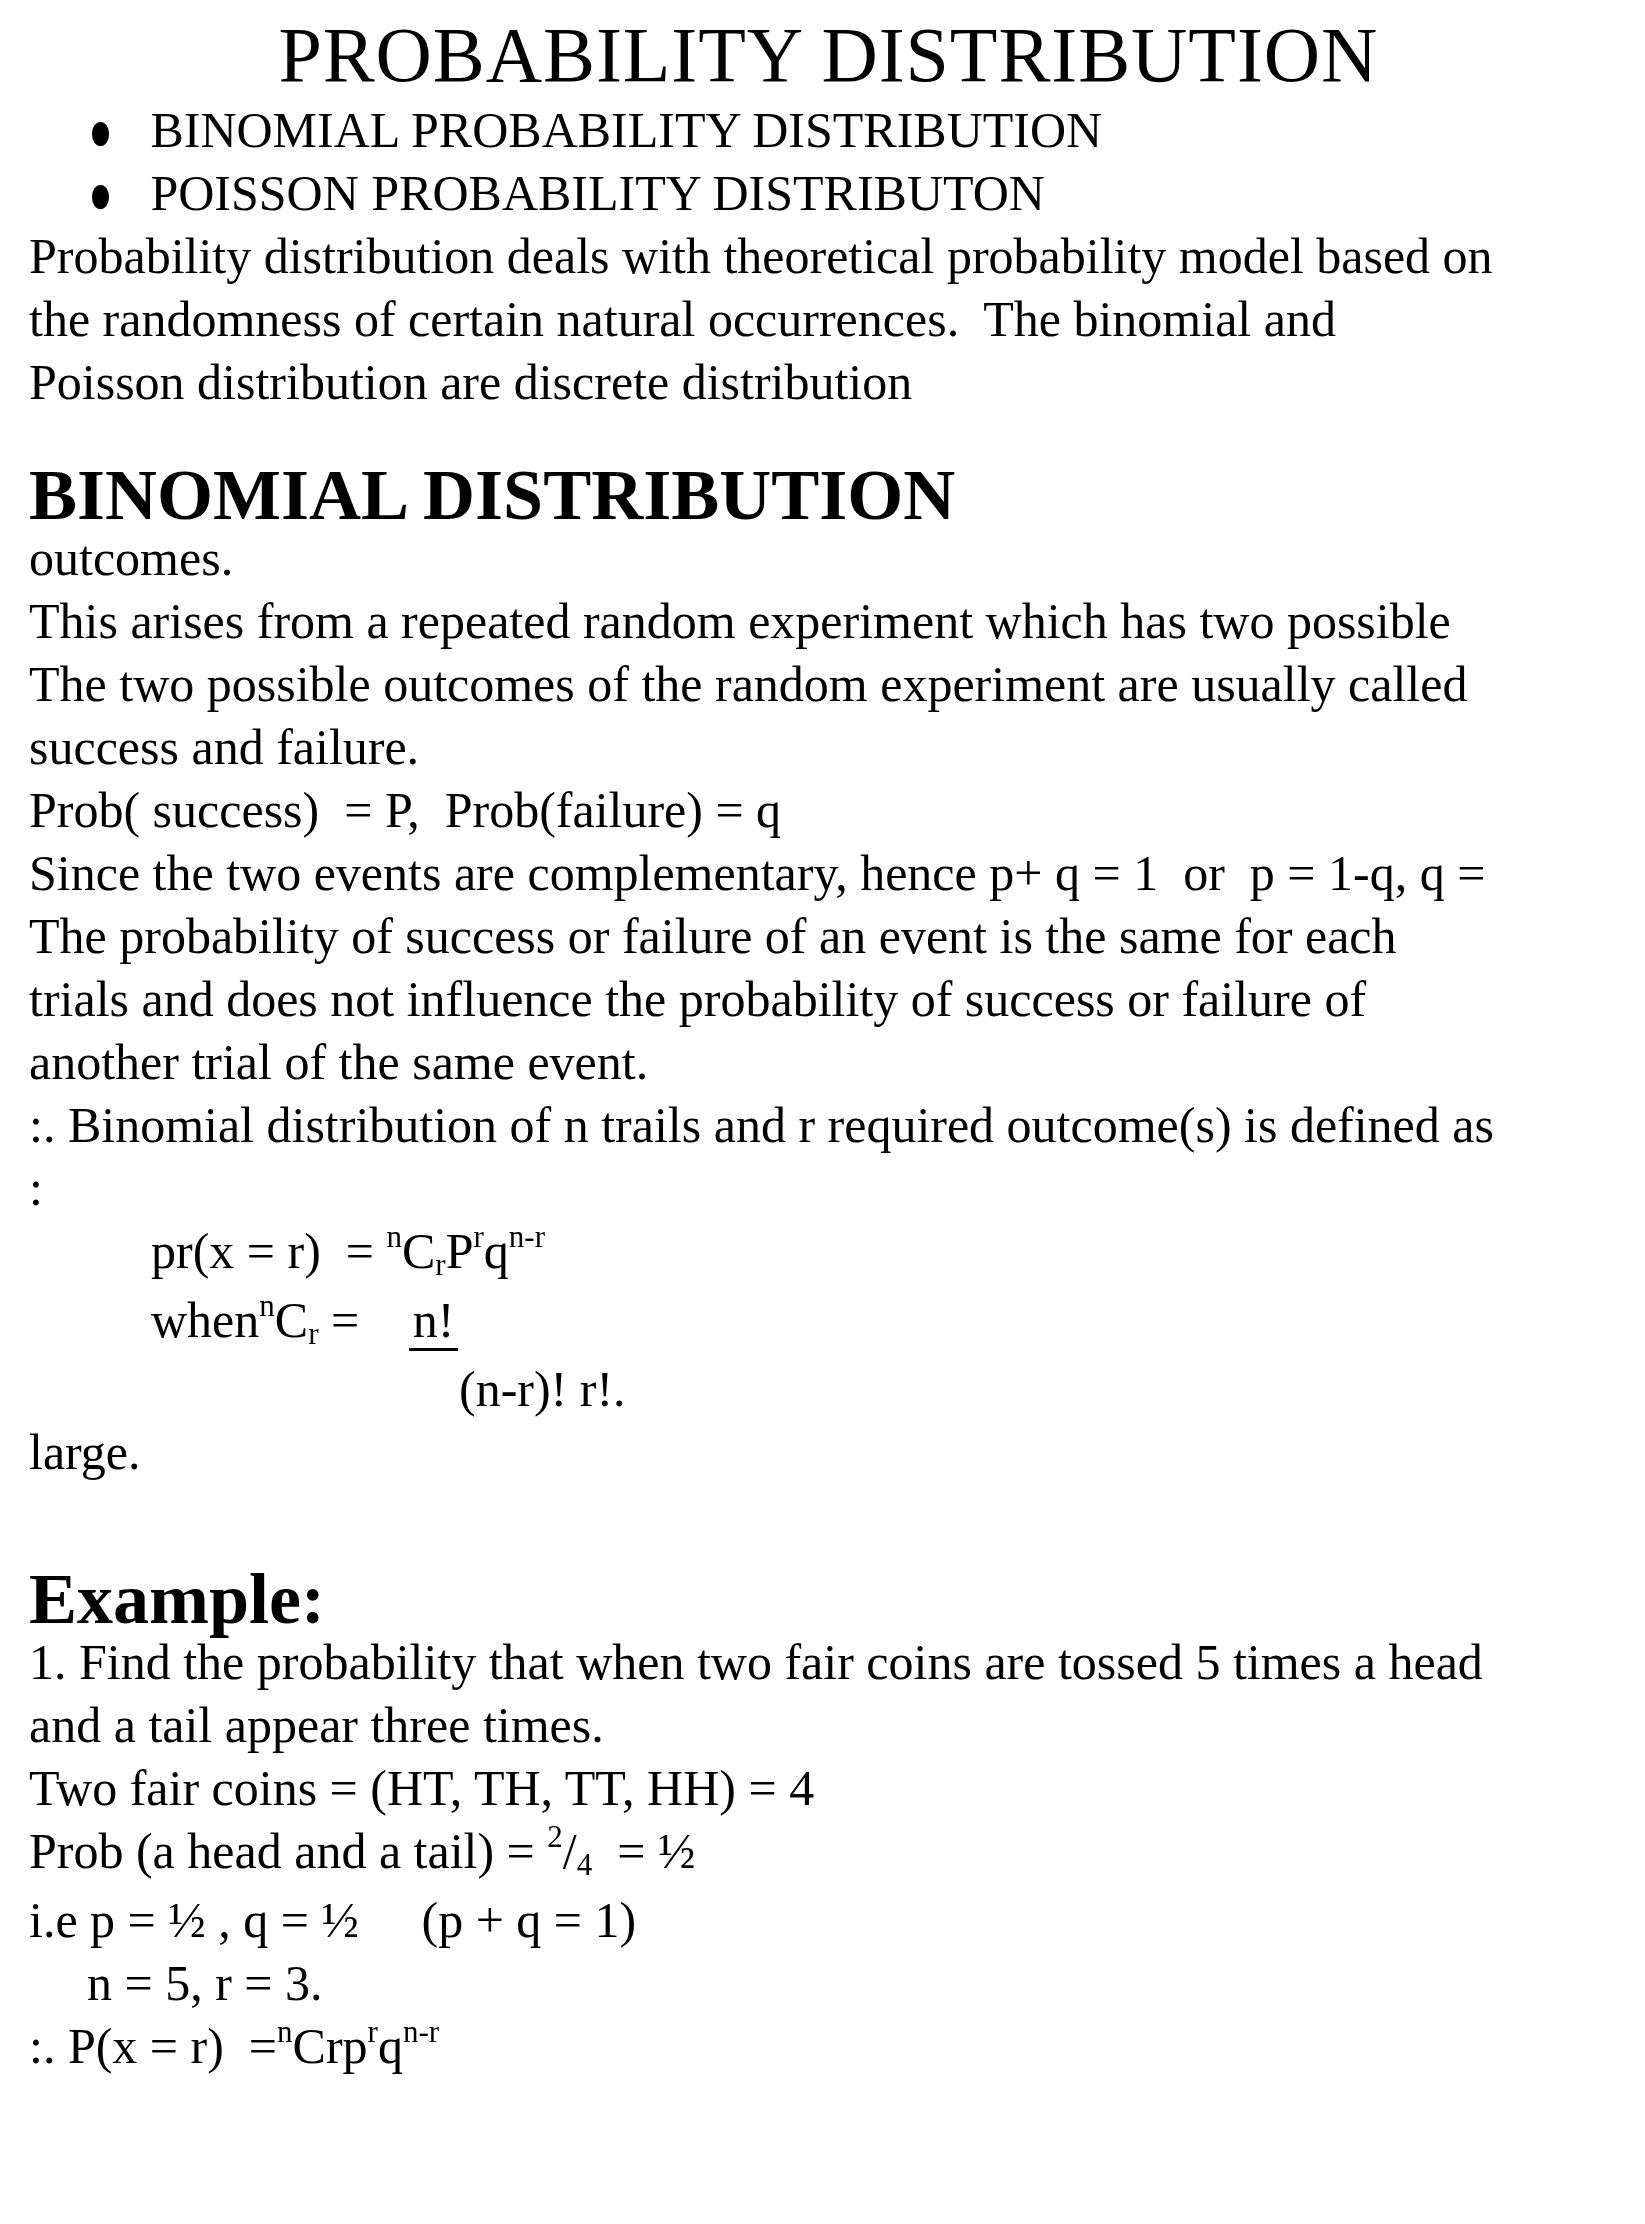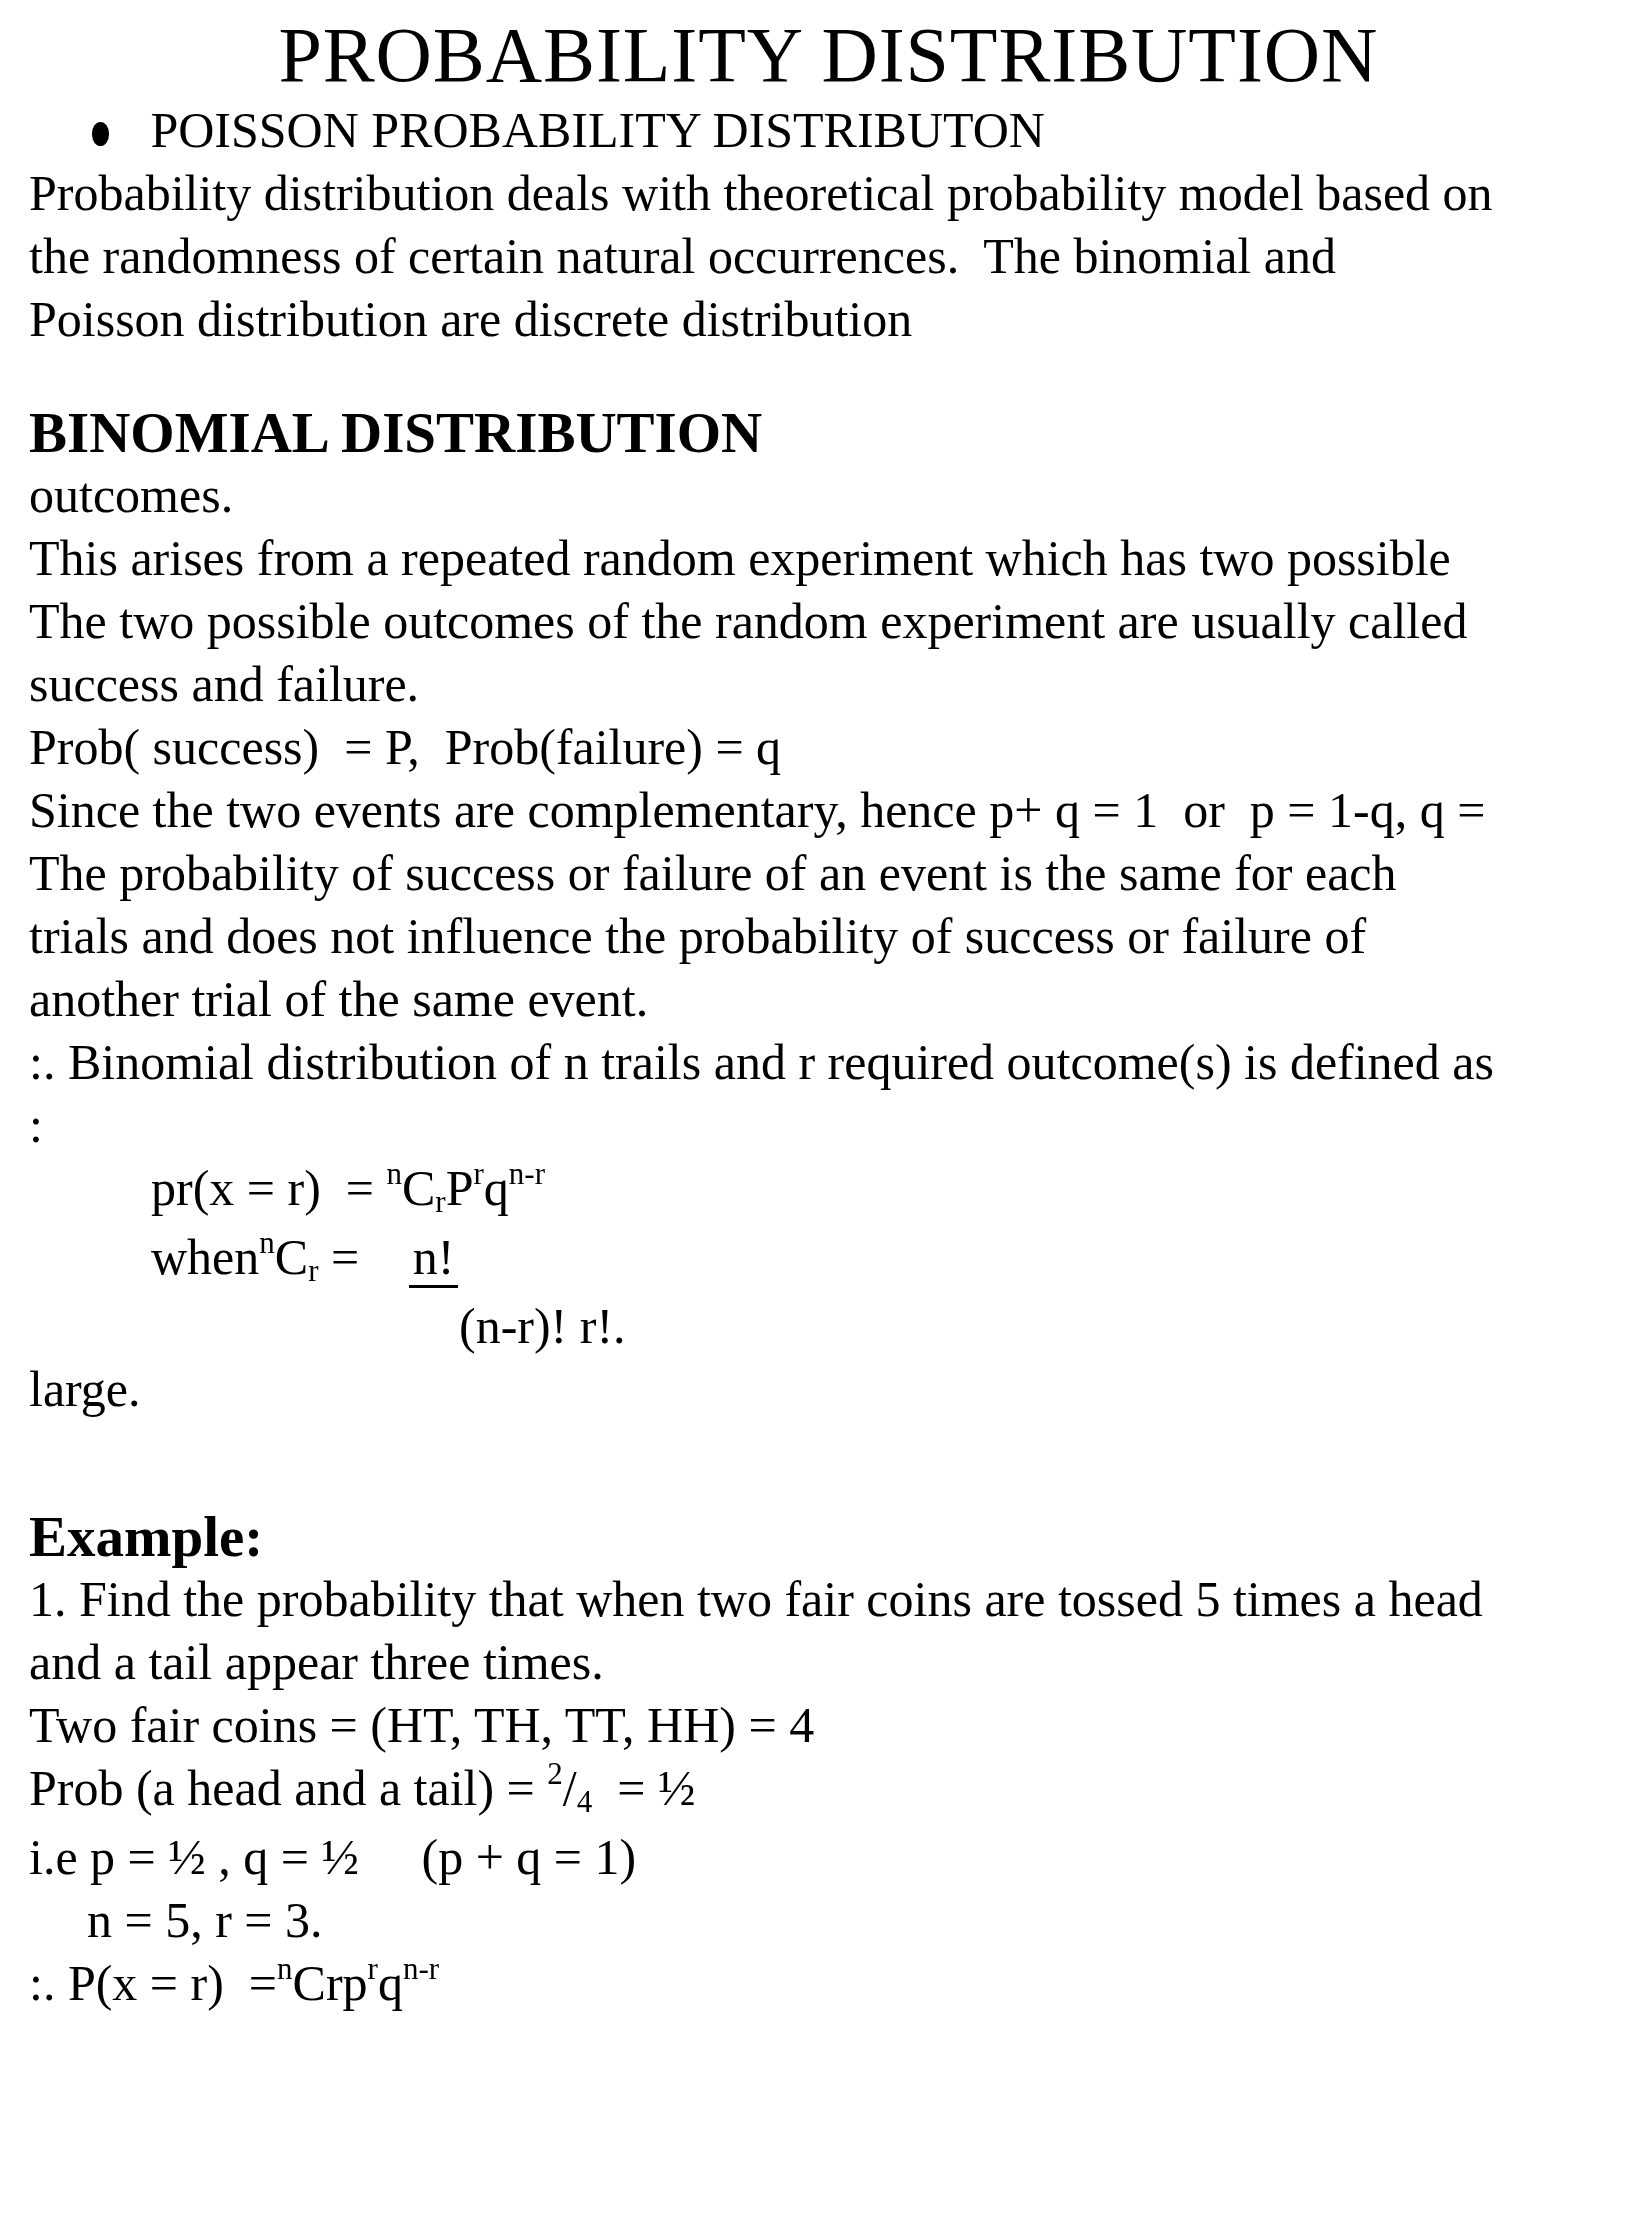--- a/index.html
+++ b/index.html
@@ -28,21 +28,21 @@
     letter-spacing: 0.9px;
   }
   .line {
     font-size: 50px;
     line-height: 63px;
     min-height: 63px;
     white-space: pre;
   }
   .heading {
     font-weight: bold;
-    font-size: 57px;
+    font-size: 72px;
   }
   .bullet .dot {
     display: inline-block;
     width: 17.4px;
     height: 23.5px;
     border-radius: 50%;
     background: #000;
     margin-left: 63px;
     margin-right: 41px;
     position: relative;
@@ -62,20 +62,21 @@
   .u {
     border-bottom: 3.5px solid #000;
     padding: 0 3.5px;
   }
 </style>
 </head>
 <body>
 
 <div class="page">
     <div class="title">PROBABILITY DISTRIBUTION</div>
+    <div class="line bullet"><span class="dot"></span><span class="btext">BINOMIAL PROBABILITY DISTRIBUTION</span></div>
     <div class="line bullet"><span class="dot"></span><span class="btext">POISSON PROBABILITY DISTRIBUTON</span></div>
     <div class="line">Probability distribution deals with theoretical probability model based on</div>
     <div class="line">the randomness of certain natural occurrences.  The binomial and</div>
     <div class="line">Poisson distribution are discrete distribution</div>
     <div class="line heading" style="margin-top: 50px;">BINOMIAL DISTRIBUTION</div>
     <div class="line">outcomes.</div>
     <div class="line">This arises from a repeated random experiment which has two possible</div>
     <div class="line">The two possible outcomes of the random experiment are usually called</div>
     <div class="line">success and failure.</div>
     <div class="line">Prob( success)  = P,  Prob(failure) = q</div>

